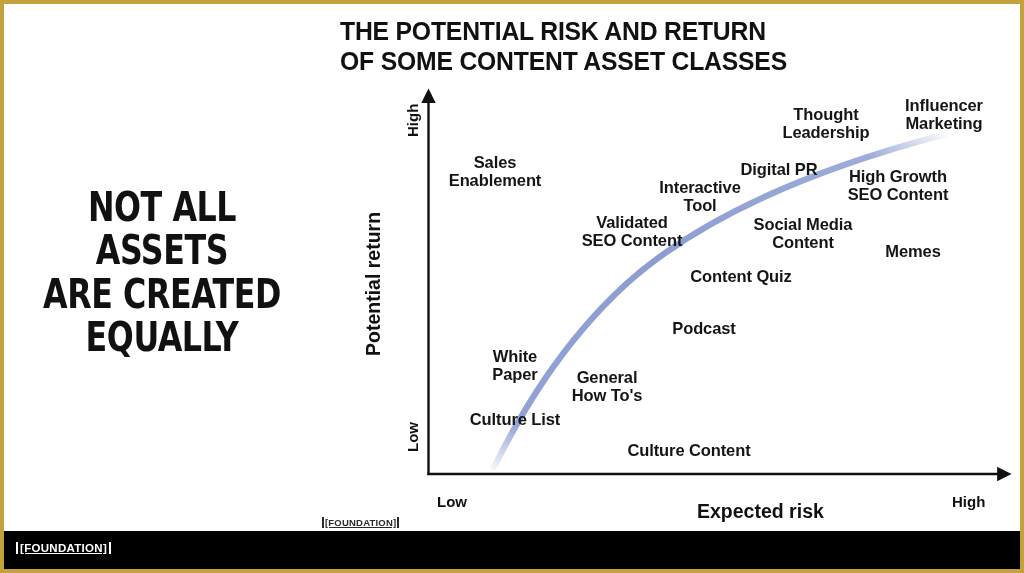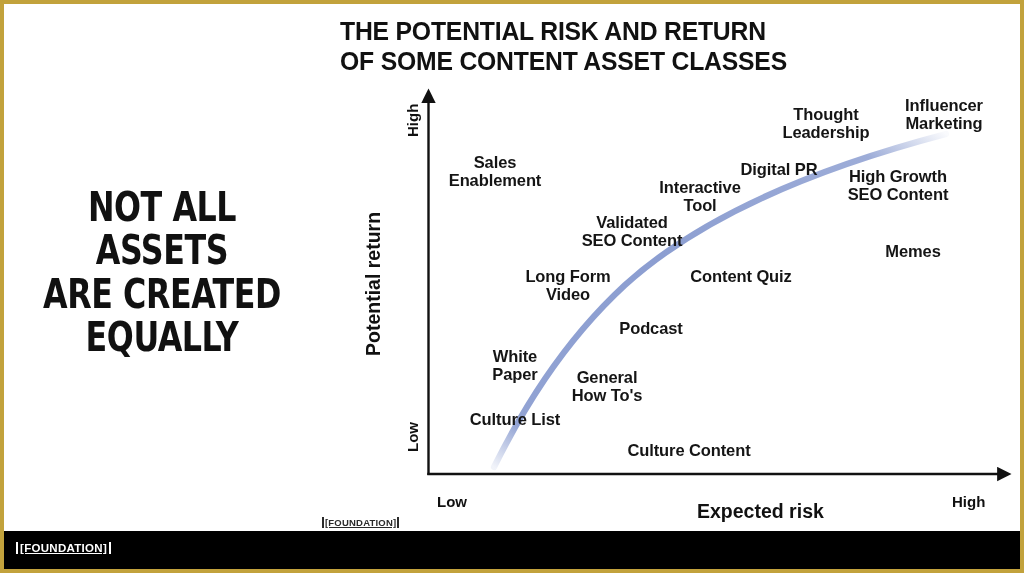--- a/index.html
+++ b/index.html
@@ -185,26 +185,26 @@
     <div class="axis-word" style="left:437px; top:493px;">Low</div>
     <div class="axis-word" style="left:952px; top:493px;">High</div>
     <div class="axis-name" style="left:697px; top:500px;">Expected risk</div>
 
     <div class="pt" style="left:515px; top:347px;">White
 Paper</div>
     <div class="pt" style="left:515px; top:410px;">Culture List</div>
     <div class="pt" style="left:607px; top:368px;">General
 How To's</div>
     <div class="pt" style="left:657px; top:441px;margin-left:32px;">Culture Content</div>
-    <div class="pt" style="left:651px; top:319px;text-align:center;">Podcast</div>
-    <div class="pt" style="left:568px; top:267px;">Long Form
-Video</div>
+    <div class="pt" style="left:704px; top:319px;text-align:center;">Podcast</div>
     <div class="pt" style="left:741px; top:267px;">Content Quiz</div>
     <div class="pt" style="left:624px; top:213px;margin-left:8px;">Validated
 SEO Content</div>
+    <div class="pt" style="left:803px; top:215px;">Social Media
+Content</div>
     <div class="pt" style="left:913px; top:242px;">Memes</div>
     <div class="pt" style="left:700px; top:178px;">Interactive
 Tool</div>
     <div class="pt" style="left:898px; top:167px;">High Growth
 SEO Content</div>
     <div class="pt" style="left:495px; top:153px;">Sales
 Enablement</div>
     <div class="pt" style="left:779px; top:160px;">Digital PR</div>
     <div class="pt" style="left:944px; top:96px;">Influencer
 Marketing</div>

